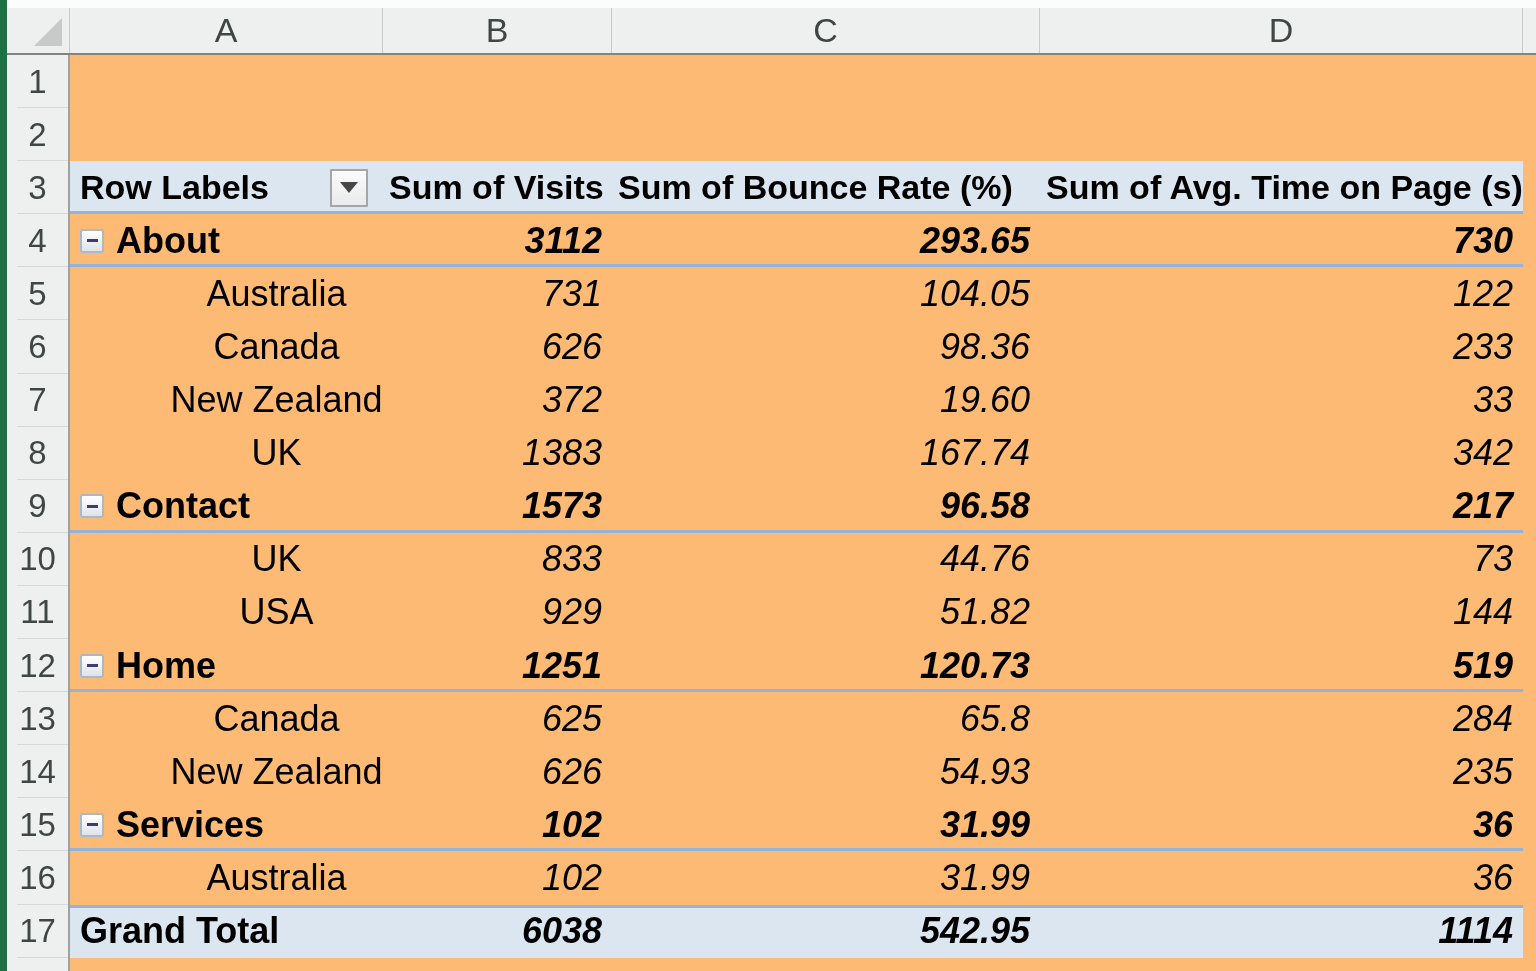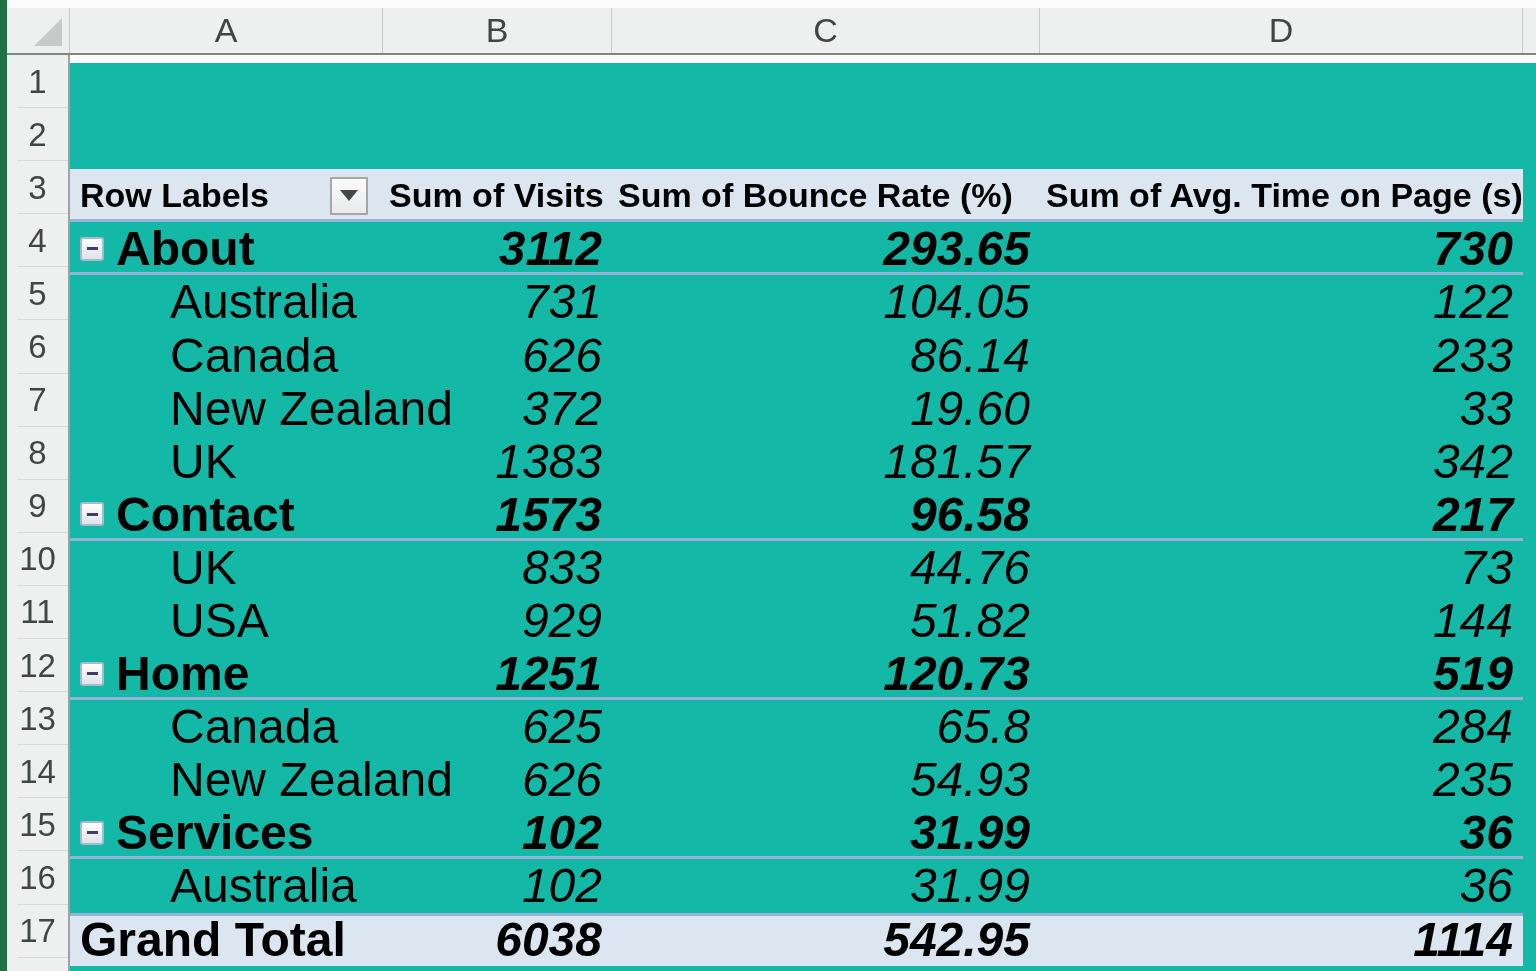--- a/index.html
+++ b/index.html
@@ -26,40 +26,40 @@
   .col-fill { flex:1; border-right:none; }
 
   
   .row-col { position:absolute; left:7px; top:55px; width:63px; height:916px;
              background:#EEF0EF; border-right:2px solid #9EA3A2; }
   .rownum { position:relative; height:53.1px; display:flex; align-items:center; justify-content:center;
             color:#3F4745; font-size:33px; }
   .rownum::after { content:""; position:absolute; left:10px; right:0; bottom:0; height:1px; background:#D8DAD9; }
 
   
-  .grid { position:absolute; left:70px; top:55px; right:0; bottom:0; background:#14b8a6;margin-top:8px; }
+  .grid { position:absolute; left:70px; top:55px; right:0; bottom:0; background:#fdba74; }
   .spacer { height:106.2px; }
   .prow { position:relative; width:1453px; height:53.1px; display:flex; align-items:center;
-          font-size:48px; color:#000; }
+          font-size:36px; color:#000; }
   .cell { height:100%; display:flex; align-items:center; white-space:nowrap; overflow:visible; }
   .col-a { width:313px; position:relative; }
   .col-b { width:229px; } .col-c { width:428px; } .col-d { width:483px; }
   .num { justify-content:flex-end; padding-right:10px;font-style:italic; }
 
   
   .prow.phead { background:#DCE6F1; font-weight:bold; font-size:34px; }
   .prow.phead::after { content:""; position:absolute; left:0; right:0; bottom:0; height:3px; background:#95B3D7; }
   .prow.phead .col-a { padding-left:10px; }
   .prow.phead .col-b, .prow.phead .col-c, .prow.phead .col-d { padding-left:6px; justify-content:flex-start; }
 
   
   .prow.group { font-weight:bold; }
   .prow.group::after { content:""; position:absolute; left:0; right:0; bottom:0; height:3px; background:#95B3D7; }
   .prow.group .col-a { padding-left:10px; }
-  .prow.detail .col-a { padding-left:100px; }
+  .prow.detail .col-a { padding-left:100px;justify-content:center; }
   .prow.grand { background:#DCE6F1; font-weight:bold; }
   .prow.grand::before { content:""; position:absolute; left:0; right:0; top:0; height:3px; background:#95B3D7; }
   .prow.grand .col-a { padding-left:10px; }
 
   
   .collapse-btn { width:24px; height:24px; margin-right:12px; flex:0 0 auto;
                   border:2px solid #A7B9CD; border-radius:3px;
                   background:linear-gradient(#FFFFFF,#DFE3E7);
                   display:flex; align-items:center; justify-content:center; cursor:pointer; }
   .minus { width:11px; height:3px; background:#3C3C6E; }
@@ -198,41 +198,41 @@
     <div class="cell col-c num">104.05</div>
     <div class="cell col-d num">122</div>
   </div>
 
   <div class="prow detail">
     <div class="cell col-a">
 
       <span class="rlabel">Canada</span>
     </div>
     <div class="cell col-b num">626</div>
-    <div class="cell col-c num">86.14</div>
+    <div class="cell col-c num">98.36</div>
     <div class="cell col-d num">233</div>
   </div>
 
   <div class="prow detail">
     <div class="cell col-a">
 
       <span class="rlabel">New Zealand</span>
     </div>
     <div class="cell col-b num">372</div>
     <div class="cell col-c num">19.60</div>
     <div class="cell col-d num">33</div>
   </div>
 
   <div class="prow detail">
     <div class="cell col-a">
 
       <span class="rlabel">UK</span>
     </div>
     <div class="cell col-b num">1383</div>
-    <div class="cell col-c num">181.57</div>
+    <div class="cell col-c num">167.74</div>
     <div class="cell col-d num">342</div>
   </div>
 
   <div class="prow group">
     <div class="cell col-a">
       <span class="collapse-btn">
         <span class="minus"></span>
       </span>
       <span class="rlabel">Contact</span>
     </div>

